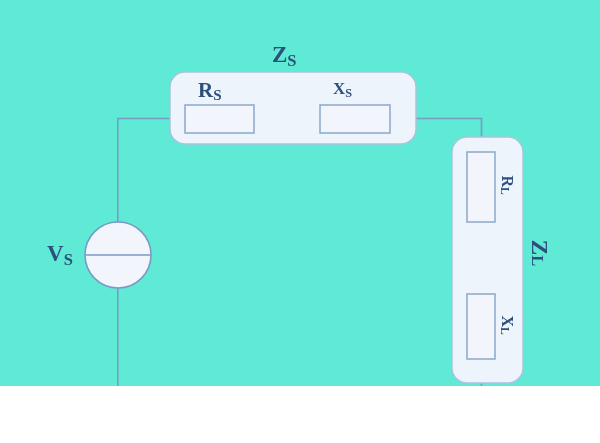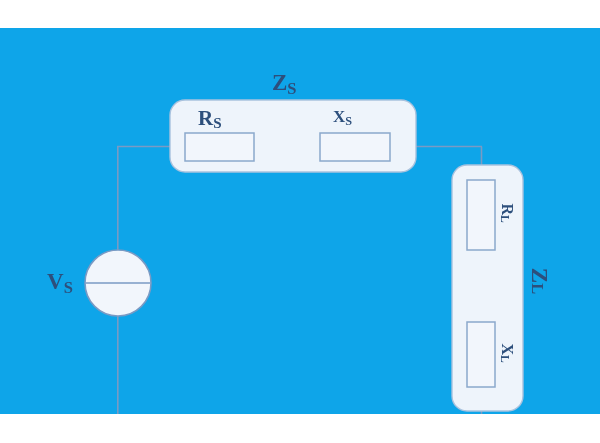--- a/index.html
+++ b/index.html
@@ -4,24 +4,23 @@
 <style>
   html, body {
     margin: 0;
     padding: 0;
     background: #ffffff;
   }
   #canvas {
     position: relative;
     width: 600px;
     height: 386px;
-    background: #0ea5e9;
+    background: #5eead4;
     overflow: hidden;
     font-family: "Liberation Serif", "DejaVu Serif", serif;
-    margin-top: 28px;
   }
   #diagram-svg {
     position: absolute;
     left: 0;
     top: 0;
     width: 600px;
     height: 443px;
   }
   .lbl {
     position: absolute;

